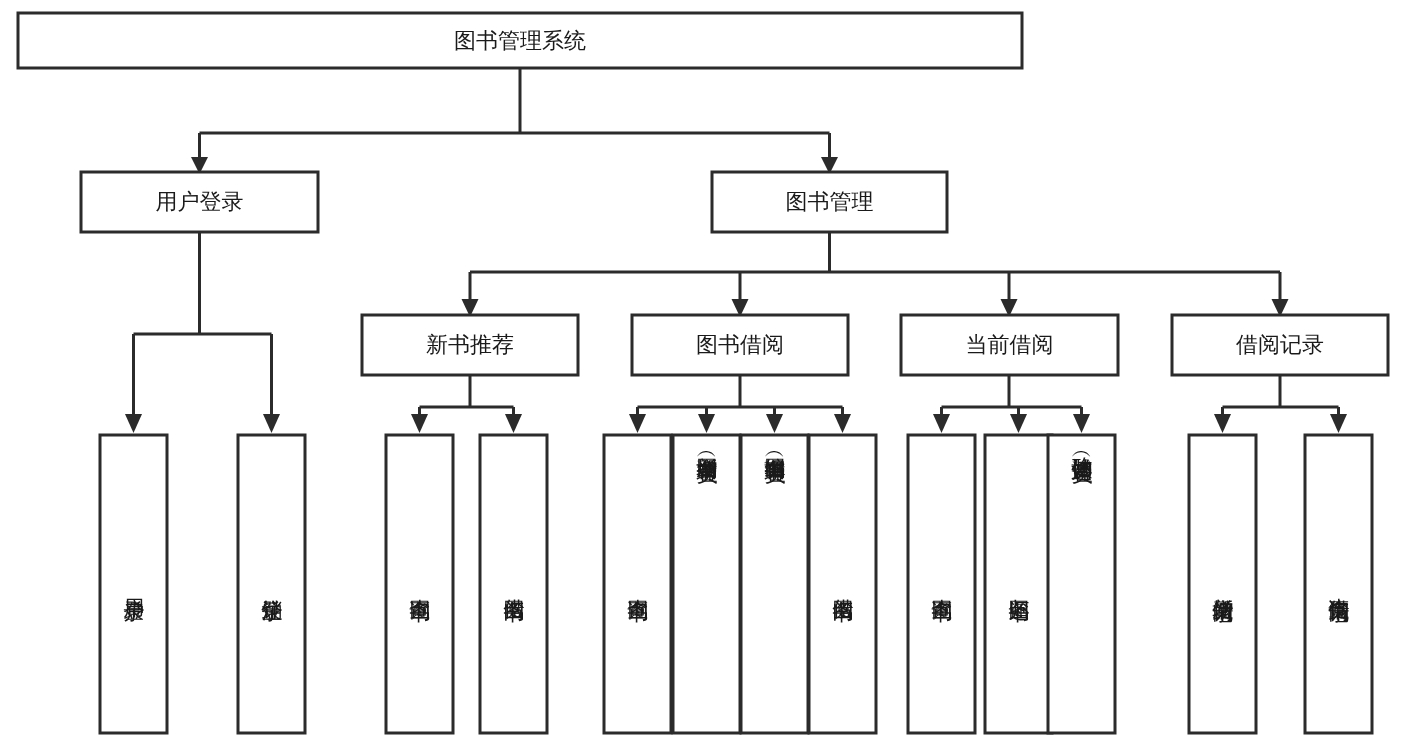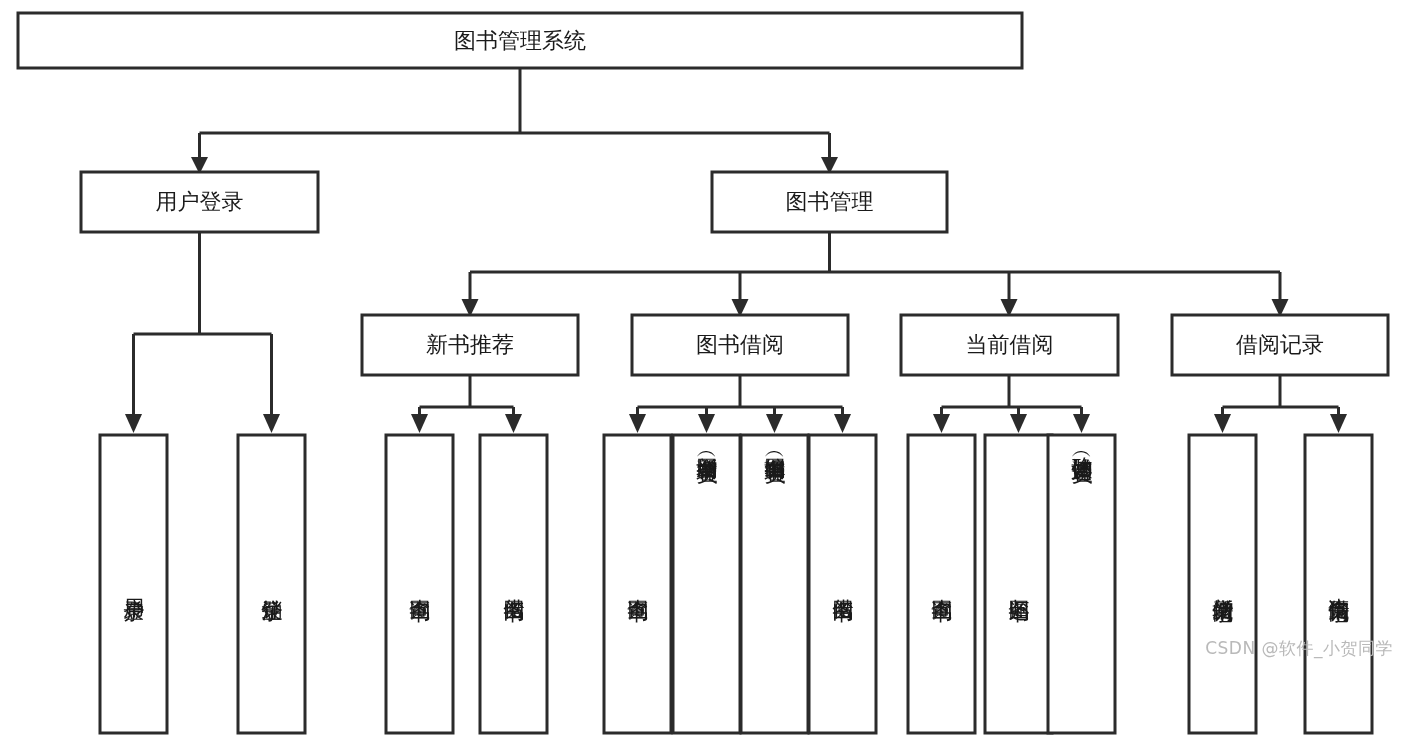--- a/index.html
+++ b/index.html
@@ -242,15 +242,14 @@
   <div class="leaf-label-wrap" style="left:1048px; top:440px; width:67px; height:288px; align-items:flex-start;">
     <span class="leaf-label">确认归还（管理员）</span>
   </div>
   <div class="leaf-label-wrap" style="left:1189px; top:435px; width:67px; height:298px;">
     <span class="leaf-label">新增借阅记录</span>
   </div>
   <div class="leaf-label-wrap" style="left:1305px; top:435px; width:67px; height:298px;">
     <span class="leaf-label">查询借阅记录</span>
   </div>
 
-  <div id="watermark">CSDN @软件_小贺同学</div>
 
 </div>
 
 </body></html>

